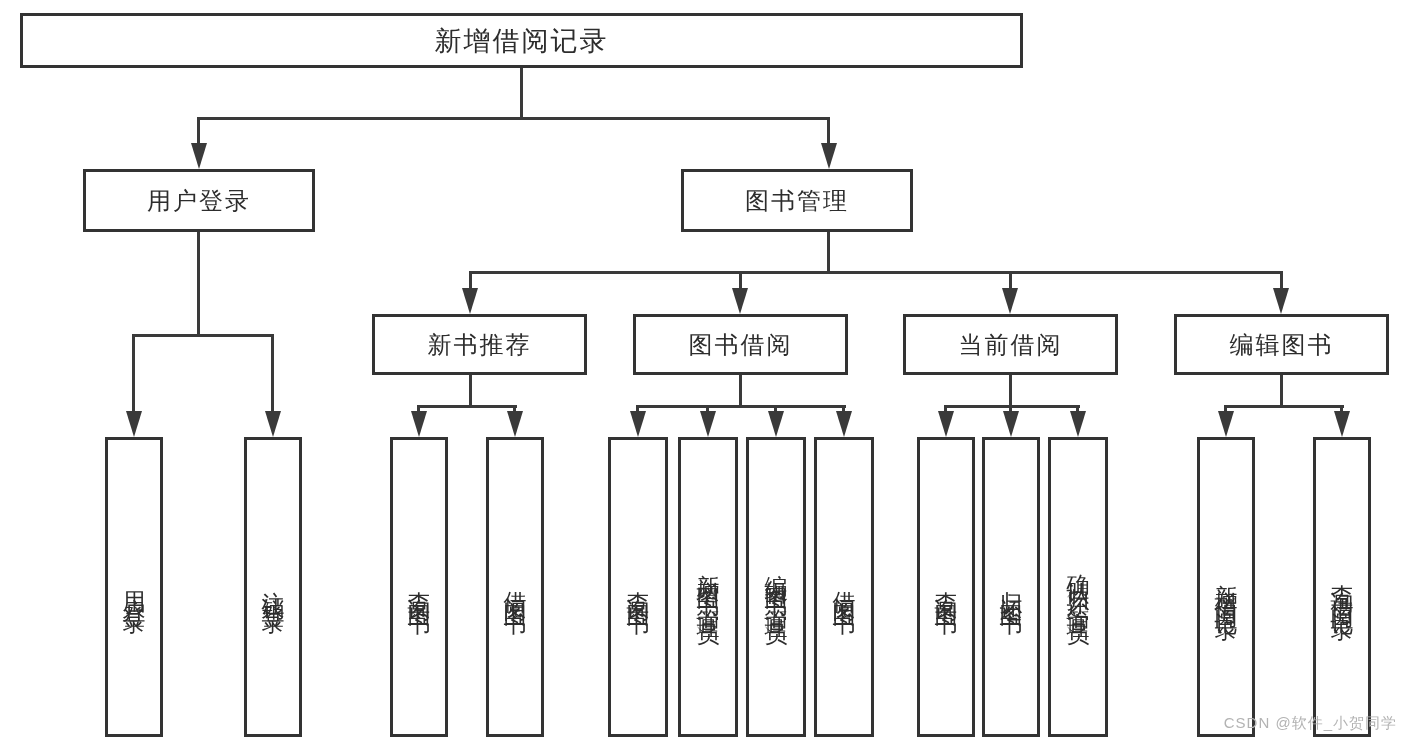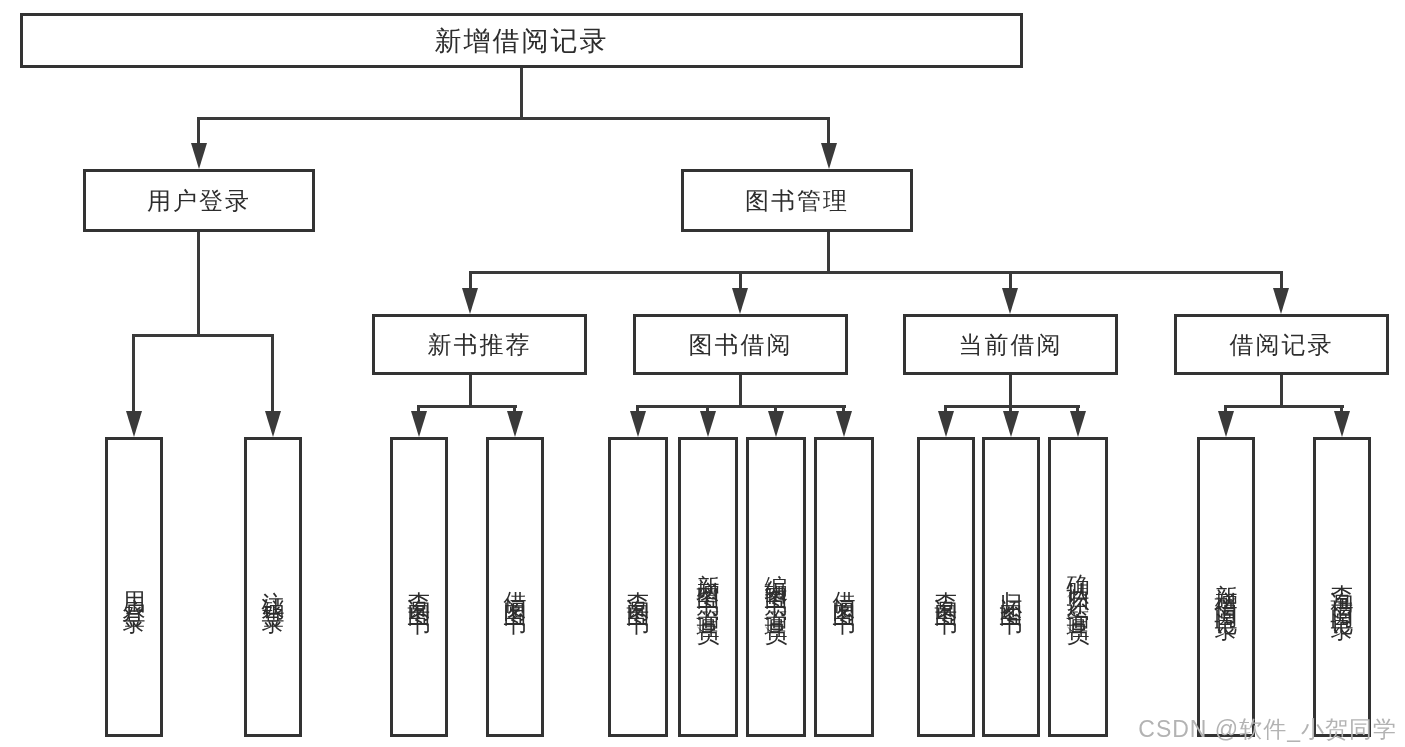--- a/index.html
+++ b/index.html
@@ -60,21 +60,21 @@
     position: absolute;
     width: 0; height: 0;
     border-left: 8px solid transparent;
     border-right: 8px solid transparent;
     border-top: 26px solid var(--line);
   }
   .watermark {
     position: absolute;
     top: 714px;
     right: 8px;
-    font-size: 23px;
+    font-size: 15px;
     letter-spacing: 1px;
     color: var(--watermark);
     z-index: 5;
     white-space: nowrap;
   }
 </style>
 </head>
 <body>
 
 <div class="canvas">
@@ -118,21 +118,21 @@
   <div class="box" style="left:372px; top:314px; width:215px; height:61px">
     <span>新书推荐</span>
   </div>
   <div class="box" style="left:633px; top:314px; width:215px; height:61px">
     <span>图书借阅</span>
   </div>
   <div class="box" style="left:903px; top:314px; width:215px; height:61px">
     <span>当前借阅</span>
   </div>
   <div class="box" style="left:1174px; top:314px; width:215px; height:61px">
-    <span>借阅记录</span>
+    <span>编辑图书</span>
   </div>
 
   <div class="vline" style="left:469px; top:375px; height:32px"></div>
   <div class="hline" style="left:417px; top:405px; width:100px"></div>
   <div class="vline" style="left:417px; top:407px; height:6px"></div>
   <div class="arrow" style="left:411px; top:411px"></div>
   <div class="vline" style="left:513px; top:407px; height:6px"></div>
   <div class="arrow" style="left:507px; top:411px"></div>
 
   <div class="vline" style="left:739px; top:375px; height:32px"></div>

